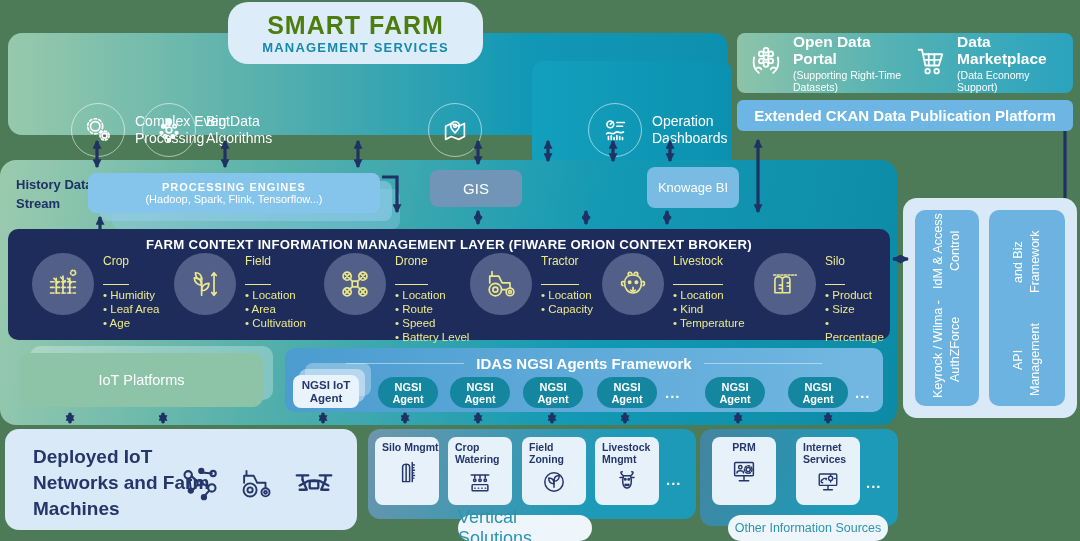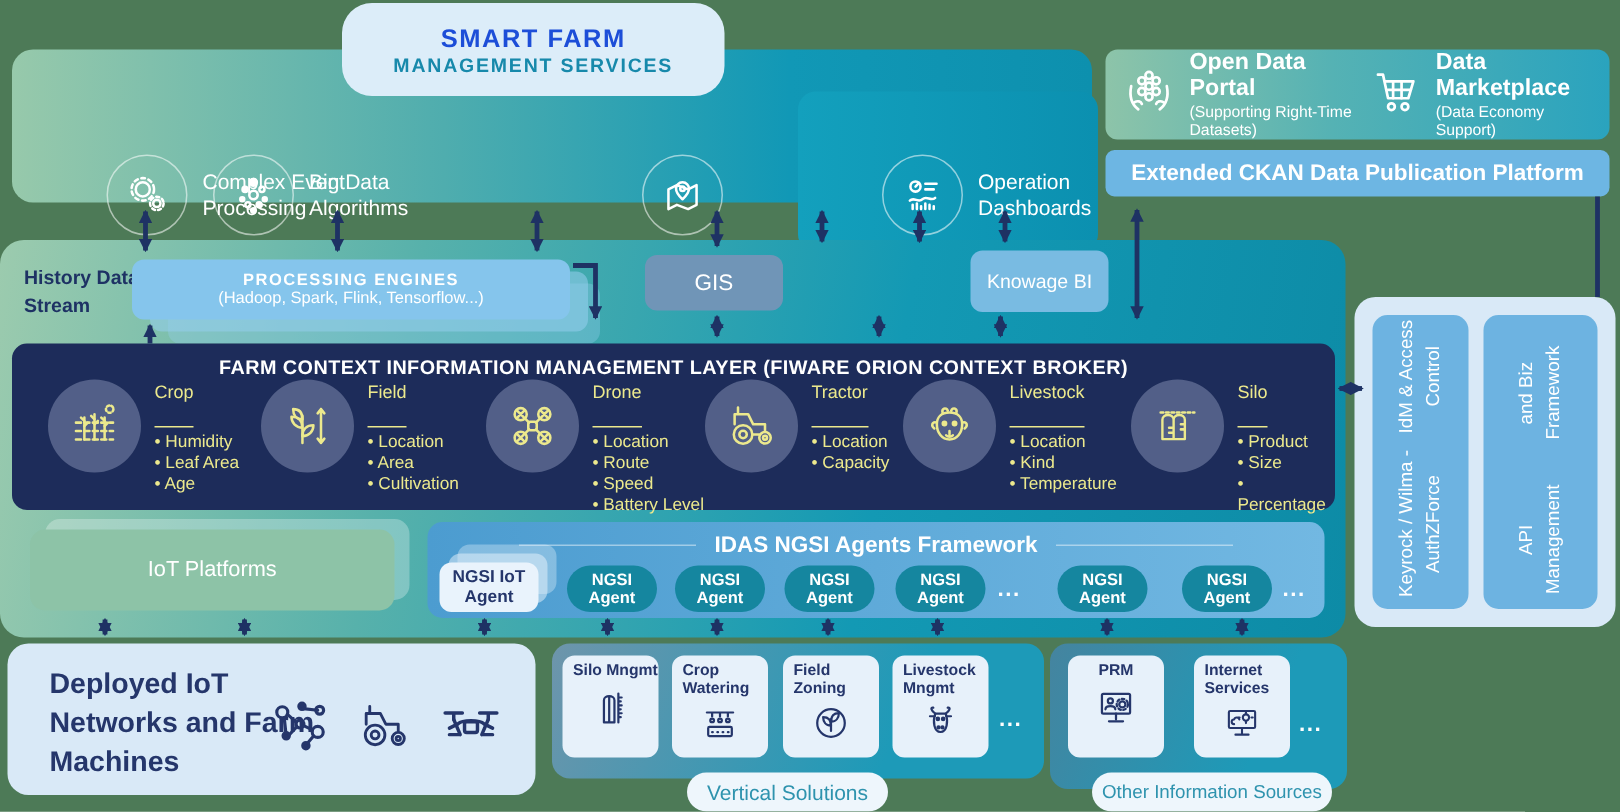--- a/index.html
+++ b/index.html
@@ -13,21 +13,21 @@
   .op-sub{left:524px;top:28px;width:200px;height:107px;border-radius:12px;
     background:linear-gradient(90deg,#13a0bd,#0b90b0);}
   .service{position:absolute;top:70px;display:flex;align-items:center;gap:10px;color:#fff;}
   .svc-icon{width:52px;height:52px;border-radius:50%;border:1.5px solid rgba(255,255,255,.55);
     display:flex;align-items:center;justify-content:center;flex-shrink:0;color:#fff;}
   .svc-label{font-size:14px;line-height:17px;}
 
   
   .title-box{left:228px;top:2px;width:255px;height:62px;border-radius:20px;background:#dcedf9;
     display:flex;flex-direction:column;align-items:center;justify-content:center;z-index:8;}
-  .title-main{font-size:17px;font-weight:800;color:#1d4ed8;letter-spacing:1px;}
+  .title-main{font-size:25px;font-weight:800;color:#4d7c0f;letter-spacing:1px;}
   .title-sub{font-size:13px;font-weight:700;color:#1789ab;letter-spacing:1.2px;}
 
   
   .odp-box{left:737px;top:33px;width:336px;height:60px;border-radius:8px;
     background:linear-gradient(90deg,#8dc4a9,#55b2b4 45%,#2aa3be);
     display:flex;align-items:center;gap:8px;padding:4px 10px;box-sizing:border-box;color:#fff;}
   .odp-title{font-size:15.5px;font-weight:bold;line-height:17px;}
   .odp-sub{font-size:10.5px;line-height:12px;margin-top:2px;}
   .ckan-bar{left:737px;top:100px;width:336px;height:31px;border-radius:6px;background:#6db6e3;
     display:flex;align-items:center;justify-content:center;color:#fff;font-weight:bold;font-size:15px;}
@@ -87,21 +87,21 @@
   .dep-icons{position:absolute;right:20px;top:32px;display:flex;gap:16px;align-items:center;color:#25366b;}
 
   .vs-box{left:368px;top:429px;width:328px;height:90px;border-radius:12px;
     background:linear-gradient(115deg,#6e95ab,#1d9ab8 70%);z-index:3;}
   .ois-box{left:700px;top:429px;width:198px;height:97px;border-radius:12px;
     background:linear-gradient(115deg,#45849f,#1d9ab8 70%);z-index:3;}
   .card{position:absolute;top:8px;width:64px;height:68px;background:#e7f1fa;border-radius:8px;color:#25366b;
     display:flex;flex-direction:column;align-items:center;padding-top:5px;box-sizing:border-box;gap:2px;}
   .clabel{font-size:10.5px;font-weight:bold;line-height:11.5px;align-self:flex-start;padding-left:7px;}
   .label-pill{position:absolute;height:26px;border-radius:13px;background:#eef6fc;color:#2e93ae;
-    display:flex;align-items:center;justify-content:center;z-index:6;font-size:14px;}
+    display:flex;align-items:center;justify-content:center;z-index:6;font-size:18px;}
 
   .arrows{position:absolute;left:0;top:0;z-index:5;pointer-events:none;}
   .i{fill:none;stroke:currentColor;stroke-width:1.8;stroke-linecap:round;stroke-linejoin:round;}
 </style>
 </head>
 <body>
 
 <div class="canvas">
 
   <div class="abs band"></div>

